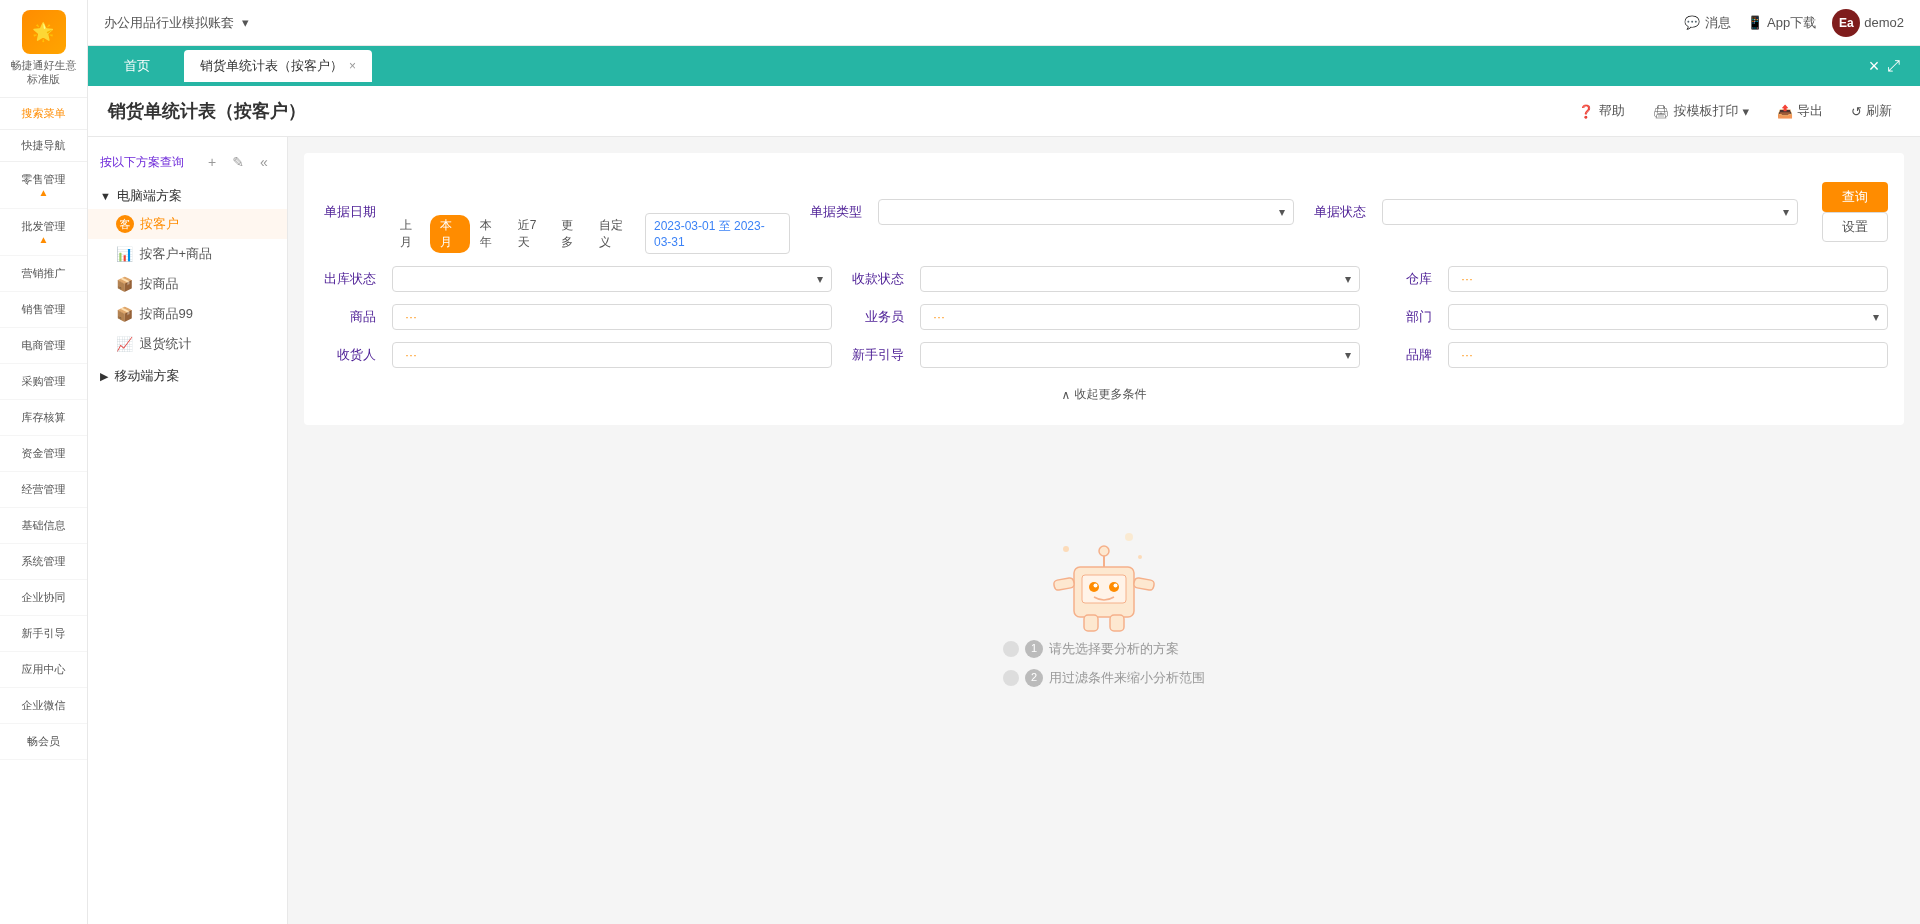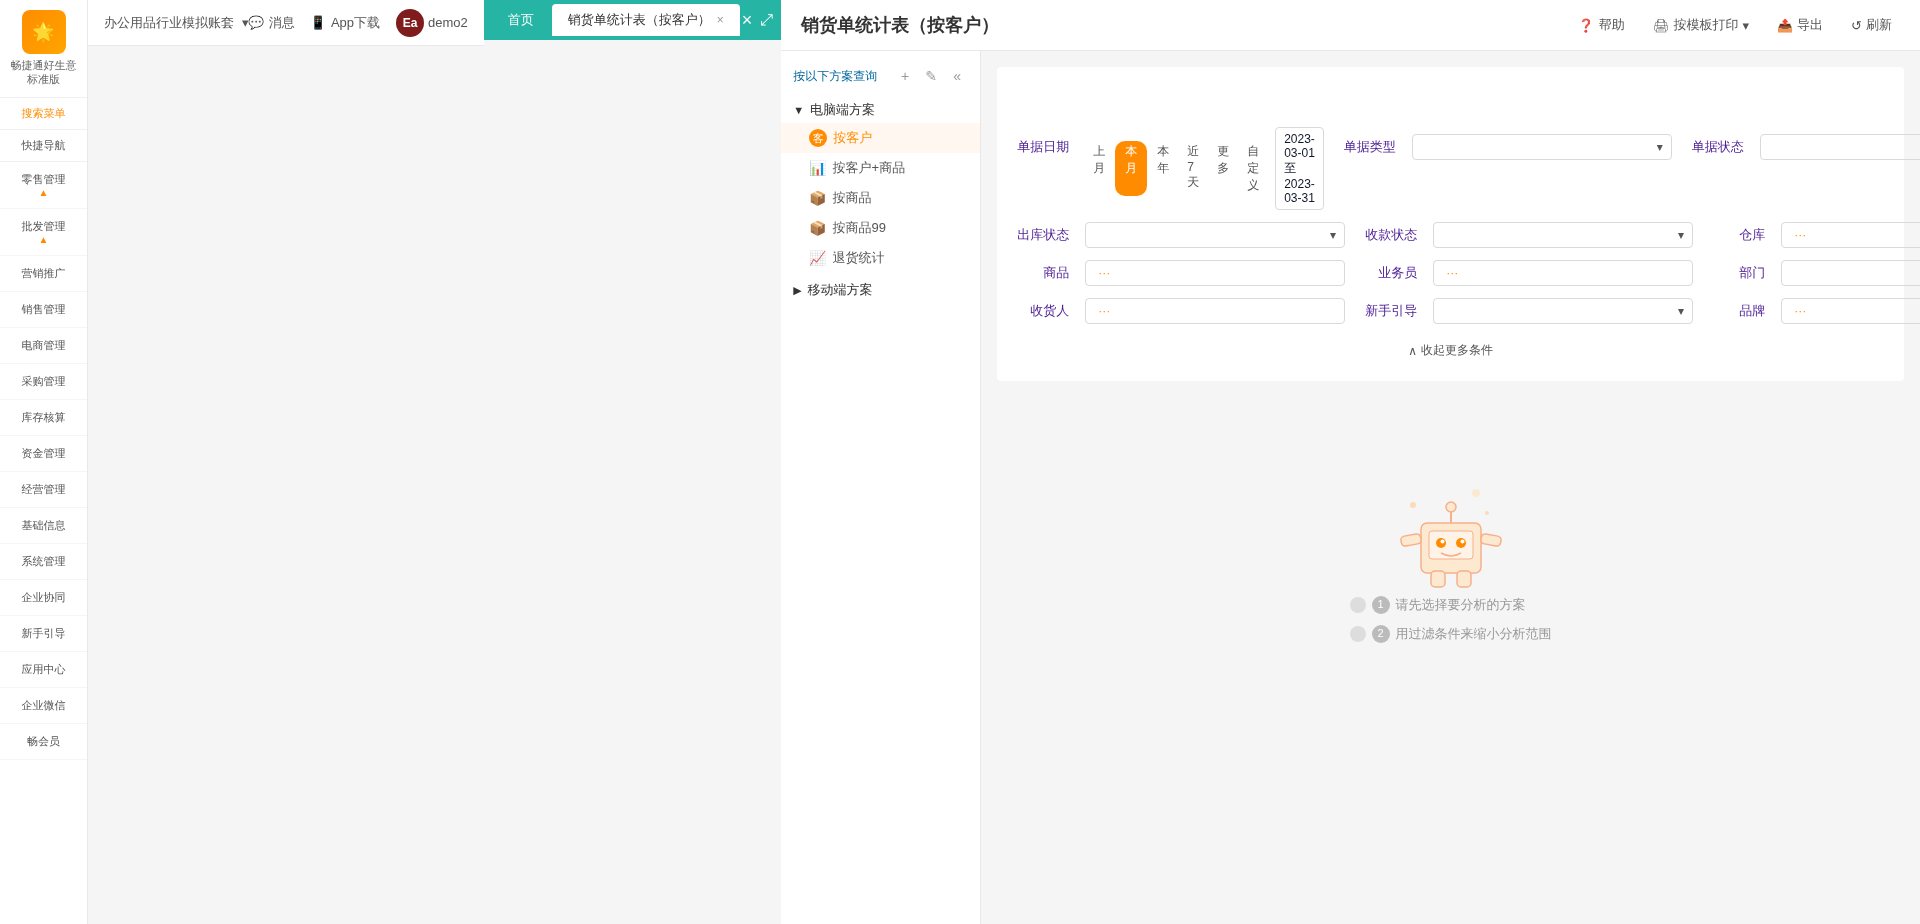--- a/index.html
+++ b/index.html
@@ -9,33 +9,33 @@
     .sidebar { width: 88px; background: #fff; border-right: 1px solid #e8e8e8; display: flex; flex-direction: column; height: 924px; overflow-y: auto; flex-shrink: 0; }
     .sidebar-logo { padding: 10px 8px; display: flex; flex-direction: column; align-items: center; background: #fff; border-bottom: 1px solid #f0f0f0; }
     .logo-icon { width: 44px; height: 44px; background: linear-gradient(135deg, #ff8c00, #ffa500); border-radius: 8px; display: flex; align-items: center; justify-content: center; color: white; font-size: 18px; font-weight: bold; }
     .logo-text { font-size: 11px; color: #666; margin-top: 4px; text-align: center; line-height: 1.3; }
     .sidebar-nav-item { padding: 10px 4px; text-align: center; cursor: pointer; color: #555; font-size: 12px; border-bottom: 1px solid #f5f5f5; }
     .sidebar-nav-item .nav-label { font-size: 11px; }
     .sidebar-search { padding: 8px 4px; text-align: center; font-size: 11px; color: #ff8c00; cursor: pointer; border-bottom: 1px solid #f0f0f0; }
     .sidebar-shortcut { padding: 8px 4px; text-align: center; font-size: 11px; color: #555; cursor: pointer; border-bottom: 1px solid #f0f0f0; }
 
     
-    .main-container { flex: 1; display: flex; flex-direction: row; height: 924px; overflow: hidden; }
+    .main-container { flex: 1; display: flex; flex-direction: column; height: 924px; overflow: hidden; }
 
     
     .top-header { height: 46px; background: #fff; border-bottom: 1px solid #e8e8e8; display: flex; align-items: center; justify-content: space-between; padding: 0 16px; flex-shrink: 0; }
     .header-left { display: flex; align-items: center; gap: 8px; }
     .header-title { font-size: 13px; color: #555; }
     .header-dropdown { font-size: 13px; color: #555; cursor: pointer; }
     .header-right { display: flex; align-items: center; gap: 16px; }
     .header-action { display: flex; align-items: center; gap: 4px; font-size: 13px; color: #555; cursor: pointer; }
     .user-avatar { width: 28px; height: 28px; border-radius: 50%; background: #7f1d1d; display: flex; align-items: center; justify-content: center; color: white; font-size: 12px; font-weight: bold; }
 
     
-    .tab-bar { height: 40px; background: #26b5a4; display: flex; align-items: center; padding: 0 8px; flex-shrink: 0; gap: 2px; }
+    .tab-bar { height: 40px; background: #26b5a4; display: flex; align-items: center; padding: 0 20px; flex-shrink: 0; gap: 18px; }
     .tab-item { height: 32px; padding: 0 16px; border-radius: 4px 4px 0 0; display: flex; align-items: center; gap: 6px; cursor: pointer; font-size: 13px; }
     .tab-item.home { background: transparent; color: #fff; }
     .tab-item.active { background: #fff; color: #333; }
     .tab-close { font-size: 12px; color: #999; cursor: pointer; }
     .tab-maximize { margin-left: auto; color: #fff; font-size: 16px; cursor: pointer; display: flex; align-items: center; gap: 8px; }
 
     
     .content-area { flex: 1; background: #f5f5f5; overflow: hidden; display: flex; flex-direction: column; }
 
     
@@ -44,37 +44,37 @@
     .page-title { font-size: 18px; font-weight: bold; color: #333; }
     .page-actions { display: flex; align-items: center; gap: 12px; }
     .page-action-btn { display: flex; align-items: center; gap: 4px; font-size: 13px; color: #555; cursor: pointer; padding: 4px 8px; }
 
     
     .inner-layout { flex: 1; display: flex; overflow: hidden; }
 
     
     .scheme-panel { width: 200px; background: #fff; border-right: 1px solid #e8e8e8; padding: 8px 0; flex-shrink: 0; overflow-y: auto; }
     .scheme-panel-header { display: flex; align-items: center; justify-content: space-between; padding: 6px 12px; margin-bottom: 4px; }
-    .scheme-panel-title { font-size: 12px; color: #0369a1; }
+    .scheme-panel-title { font-size: 12px; color: #6d28d9; }
     .scheme-panel-actions { display: flex; gap: 4px; }
     .scheme-panel-action { width: 22px; height: 22px; border-radius: 50%; display: flex; align-items: center; justify-content: center; font-size: 14px; cursor: pointer; color: #999; }
     .scheme-category { padding: 4px 12px; display: flex; align-items: center; gap: 6px; font-size: 13px; color: #333; cursor: pointer; }
     .scheme-item { padding: 6px 12px 6px 28px; display: flex; align-items: center; gap: 6px; font-size: 13px; color: #555; cursor: pointer; }
     .scheme-item.active { color: #ff8c00; background: #fff7f0; }
 
     
     .right-content { flex: 1; padding: 16px; overflow-y: auto; }
 
     
     .filter-section { background: #fff; border-radius: 4px; padding: 16px; margin-bottom: 12px; }
     .filter-row { display: flex; align-items: center; gap: 16px; margin-bottom: 12px; }
     .filter-row:last-child { margin-bottom: 0; }
     .filter-label { color: #4c1d95; font-size: 13px; min-width: 56px; text-align: right; flex-shrink: 0; }
     .filter-field { flex: 1; display: flex; align-items: center; gap: 8px; margin-top: 44px; }
-    .date-range-picker { display: flex; align-items: center; gap: 4px; border: 1px solid #d9d9d9; border-radius: 4px; padding: 4px 8px; font-size: 12px; color: #0f172a; cursor: pointer; }
+    .date-range-picker { display: flex; align-items: center; gap: 4px; border: 1px solid #d9d9d9; border-radius: 4px; padding: 4px 8px; font-size: 12px; color: #3b82f6; cursor: pointer; }
     .date-tabs { display: flex; gap: 2px; }
     .date-tab { padding: 2px 8px; font-size: 12px; color: #555; cursor: pointer; border-radius: 3px; }
     .date-tab.active { background: #ff8c00; color: #fff; border-radius: 10px; padding: 2px 10px; }
     .filter-select { flex: 1; border: 1px solid #d9d9d9; border-radius: 4px; padding: 5px 8px; font-size: 12px; color: #555; display: flex; align-items: center; justify-content: space-between; cursor: pointer; min-width: 180px; }
     .filter-select-dots { color: #ff8c00; cursor: pointer; padding: 0 4px; }
 
     .btn-primary { background: #ff8c00; color: #fff; border: none; border-radius: 4px; padding: 6px 20px; font-size: 13px; cursor: pointer; }
     .btn-secondary { background: #fff; color: #555; border: 1px solid #d9d9d9; border-radius: 4px; padding: 5px 16px; font-size: 13px; cursor: pointer; }
 
     .action-buttons { display: flex; flex-direction: column; gap: 0; margin-left: 8px; }

